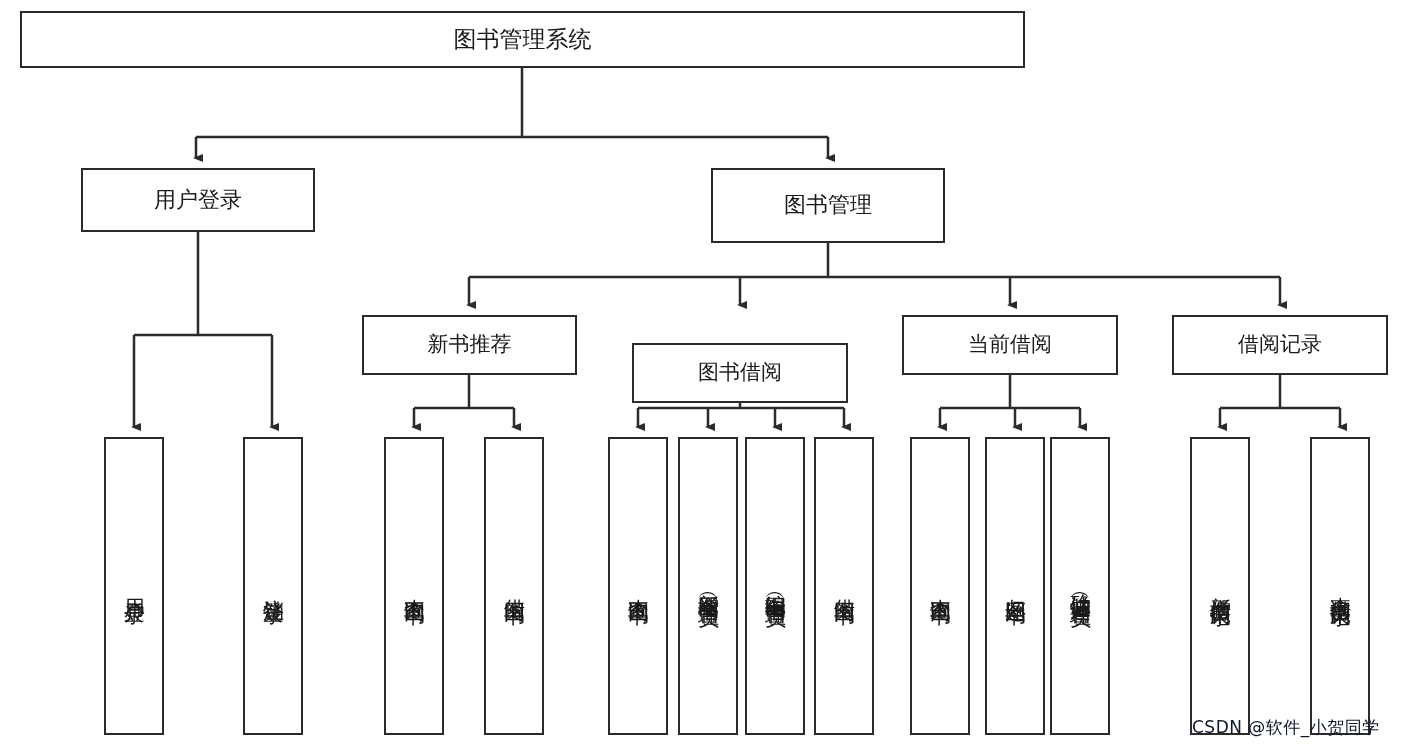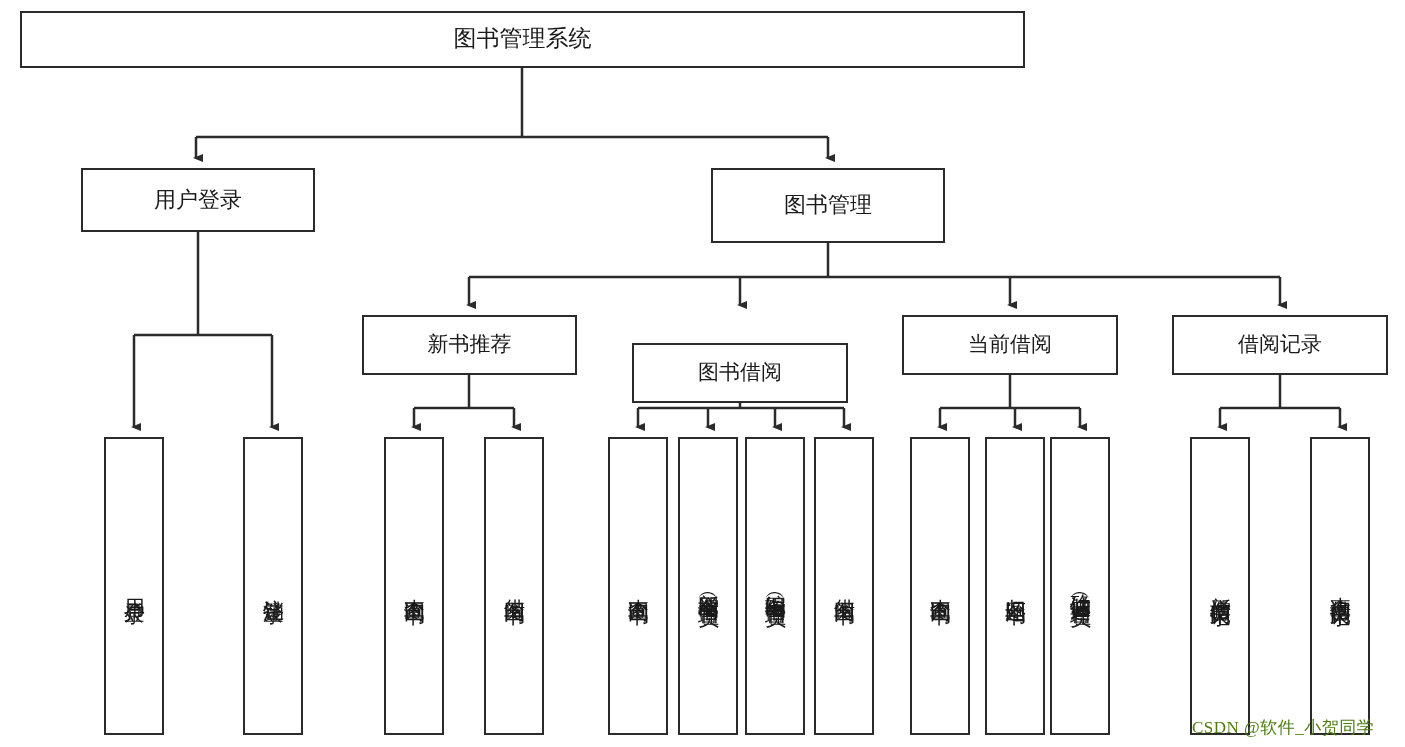--- a/index.html
+++ b/index.html
@@ -9,21 +9,20 @@
   }
   body {
     font-family: "DejaVu Sans", "Liberation Sans", sans-serif;
   }
   #canvas {
     position: relative;
     width: 1405px;
     height: 747px;
     background: #ffffff;
     overflow: hidden;
-    font-family: Liberation Serif, serif;
   }
   svg.connectors {
     position: absolute;
     left: 0;
     top: 0;
     width: 1405px;
     height: 747px;
     pointer-events: none;
   }
   .node {
@@ -59,21 +58,21 @@
     text-orientation: upright;
     letter-spacing: 2px;
     line-height: 1.0;
     white-space: nowrap;
   }
   .watermark {
     position: absolute;
     left: 1192px;
     top: 716px;
     font-size: 17px;
-    color: #4d7c0f;
+    color: #0f172a;
     white-space: nowrap;
     letter-spacing: 0.5px;
   }
 </style>
 </head>
 <body>
 
 <div id="canvas">
 
   <svg class="connectors" viewBox="0 0 1405 747">

